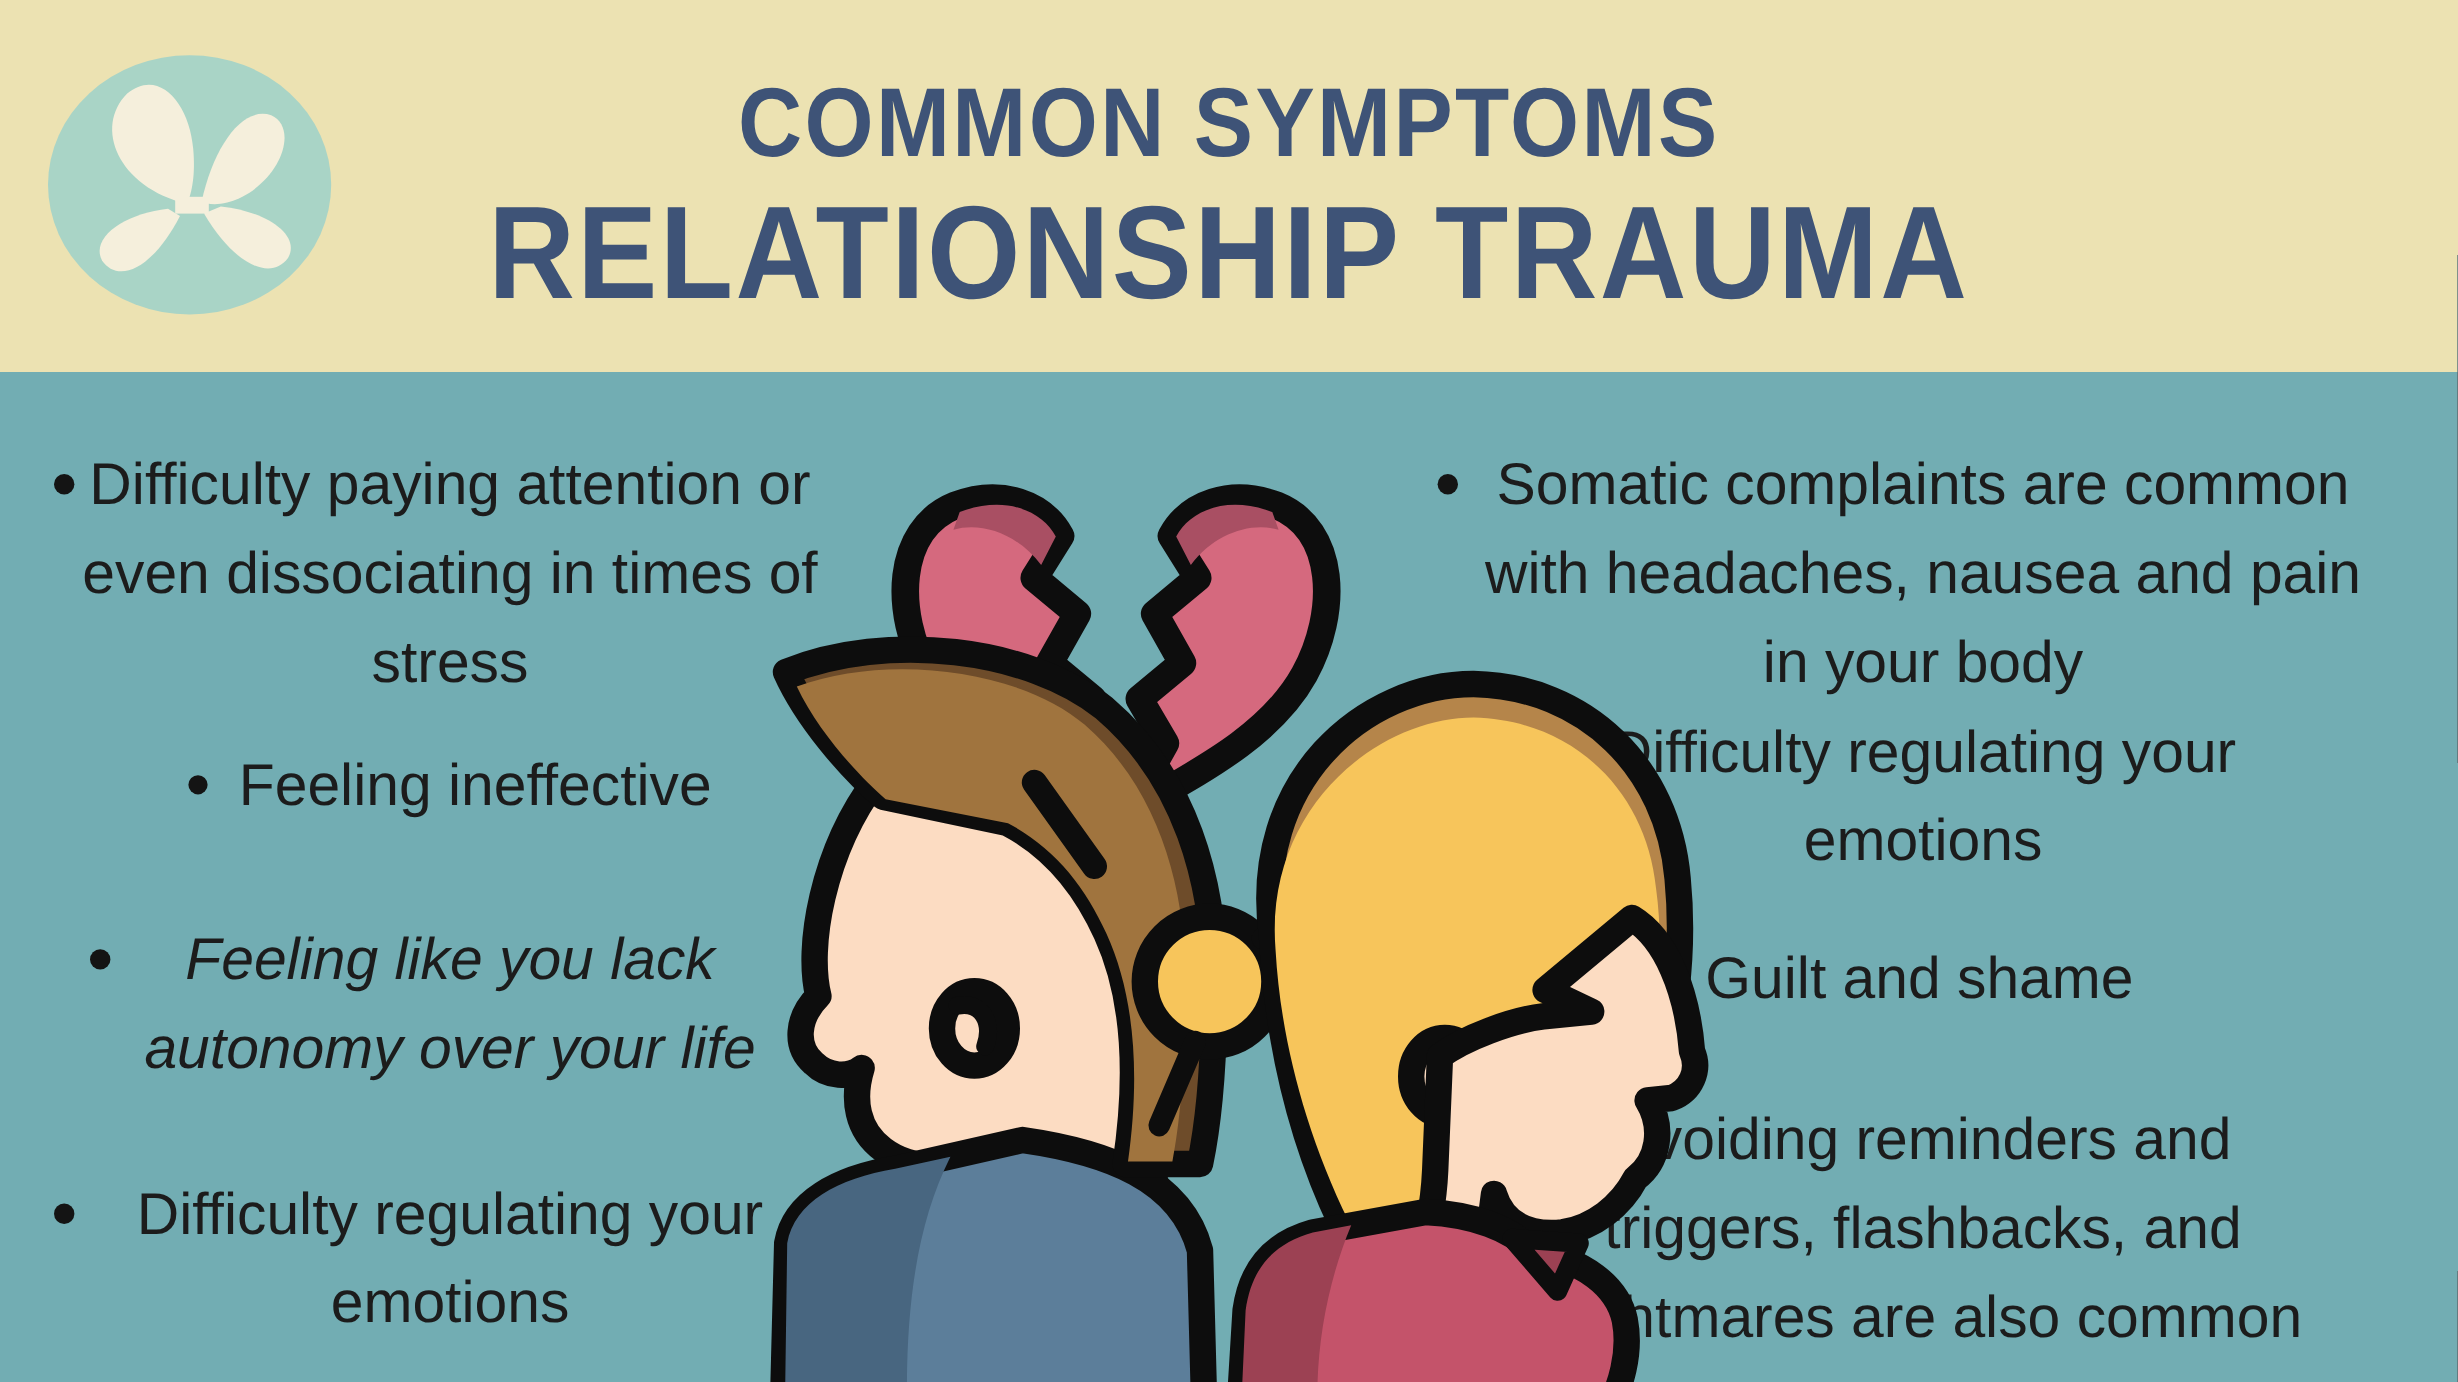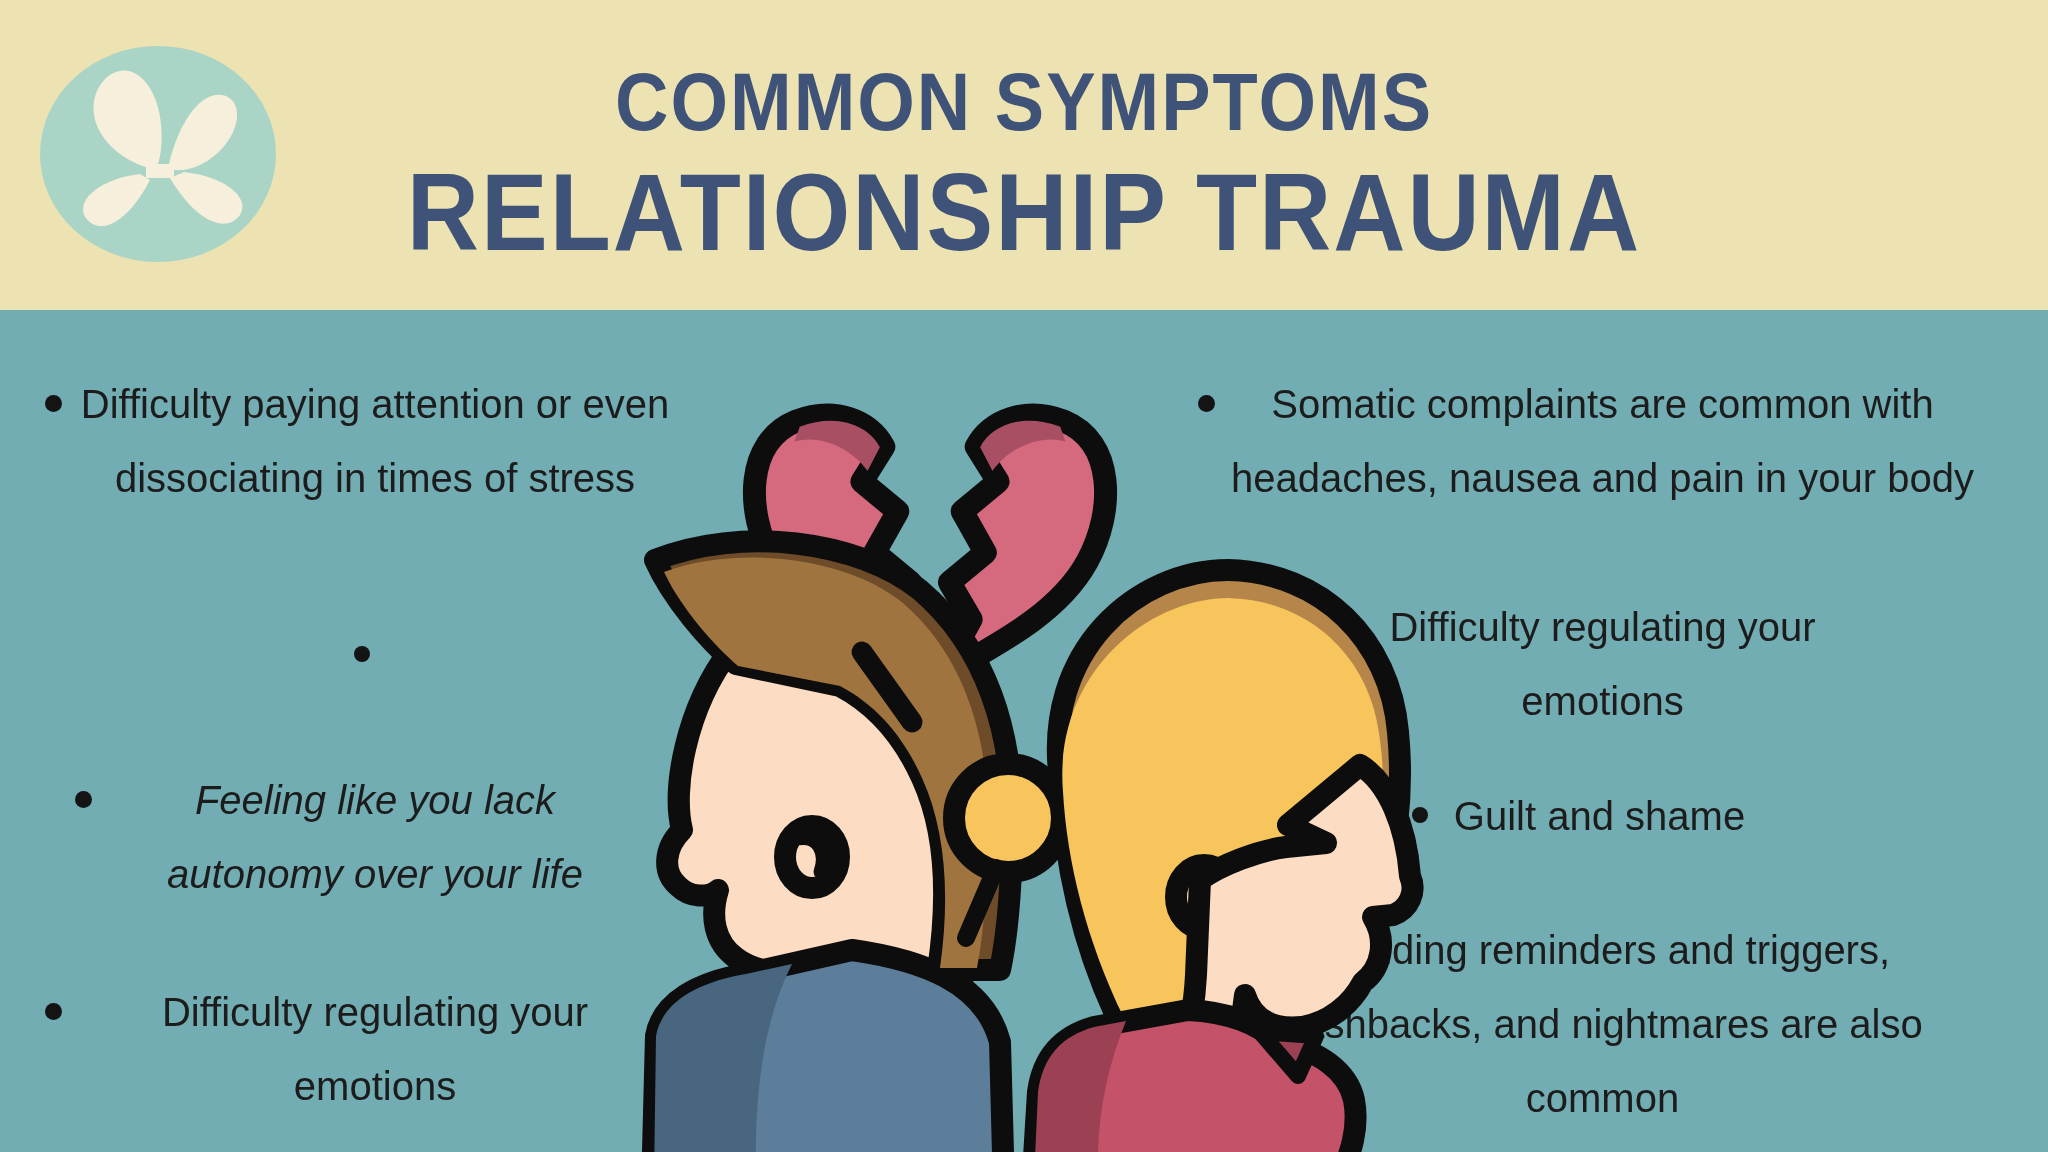--- a/index.html
+++ b/index.html
@@ -17,21 +17,21 @@
     font-size:74px; font-weight:bold; color:#3E5377; letter-spacing:2px;
     line-height:1; transform:scaleY(1.1); transform-origin:top center;
   }
   .title-2 {
     position:absolute; top:156px; left:0; width:2048px; text-align:center;
     font-size:100px; font-weight:bold; color:#3E5377; letter-spacing:2px;
     line-height:1; transform:scaleY(1.1); transform-origin:top center;
   }
   .item {
     position:absolute; text-align:center; color:#1C1C1C;
-    font-size:40px; line-height:74px;
+    font-size:49px; line-height:74px;
   }
   .item .txt { margin:0 auto; }
   .dot {
     position:absolute; width:17px; height:17px; border-radius:50%;
     background:#141414;
   }
   .dot-inline {
     display:inline-block; width:16px; height:16px; border-radius:50%;
     background:#141414; margin-right:26px; vertical-align:middle;
     position:relative; top:-4px;
@@ -72,21 +72,21 @@
 
   <div class="title-1">COMMON SYMPTOMS</div>
   <div class="title-2">RELATIONSHIP TRAUMA</div>
 
   <div class="item l1">
     <span class="dot" style="left:15px; top:28px;"></span>
     <div class="txt">Difficulty paying attention or even dissociating in times of stress</div>
   </div>
 
   <div class="item l2">
-    <div class="txt"><span class="dot-inline"></span></div>
+    <div class="txt"><span class="dot-inline"></span><span>Feeling ineffective</span></div>
   </div>
 
   <div class="item l3">
     <span class="dot" style="left:45px; top:28px;"></span>
     <div class="txt">Feeling like you lack autonomy over your life</div>
   </div>
 
   <div class="item l4">
     <span class="dot" style="left:15px; top:28px;"></span>
     <div class="txt">Difficulty regulating your emotions</div>

